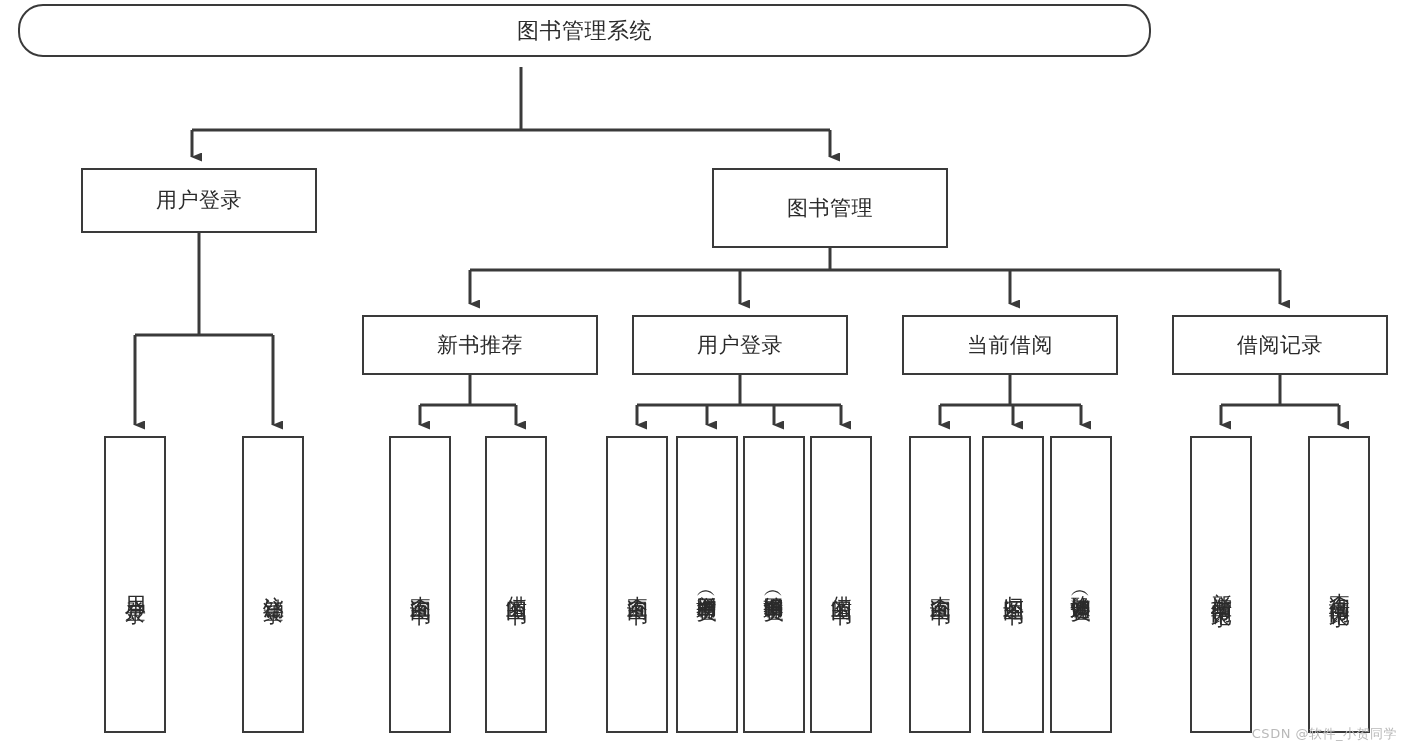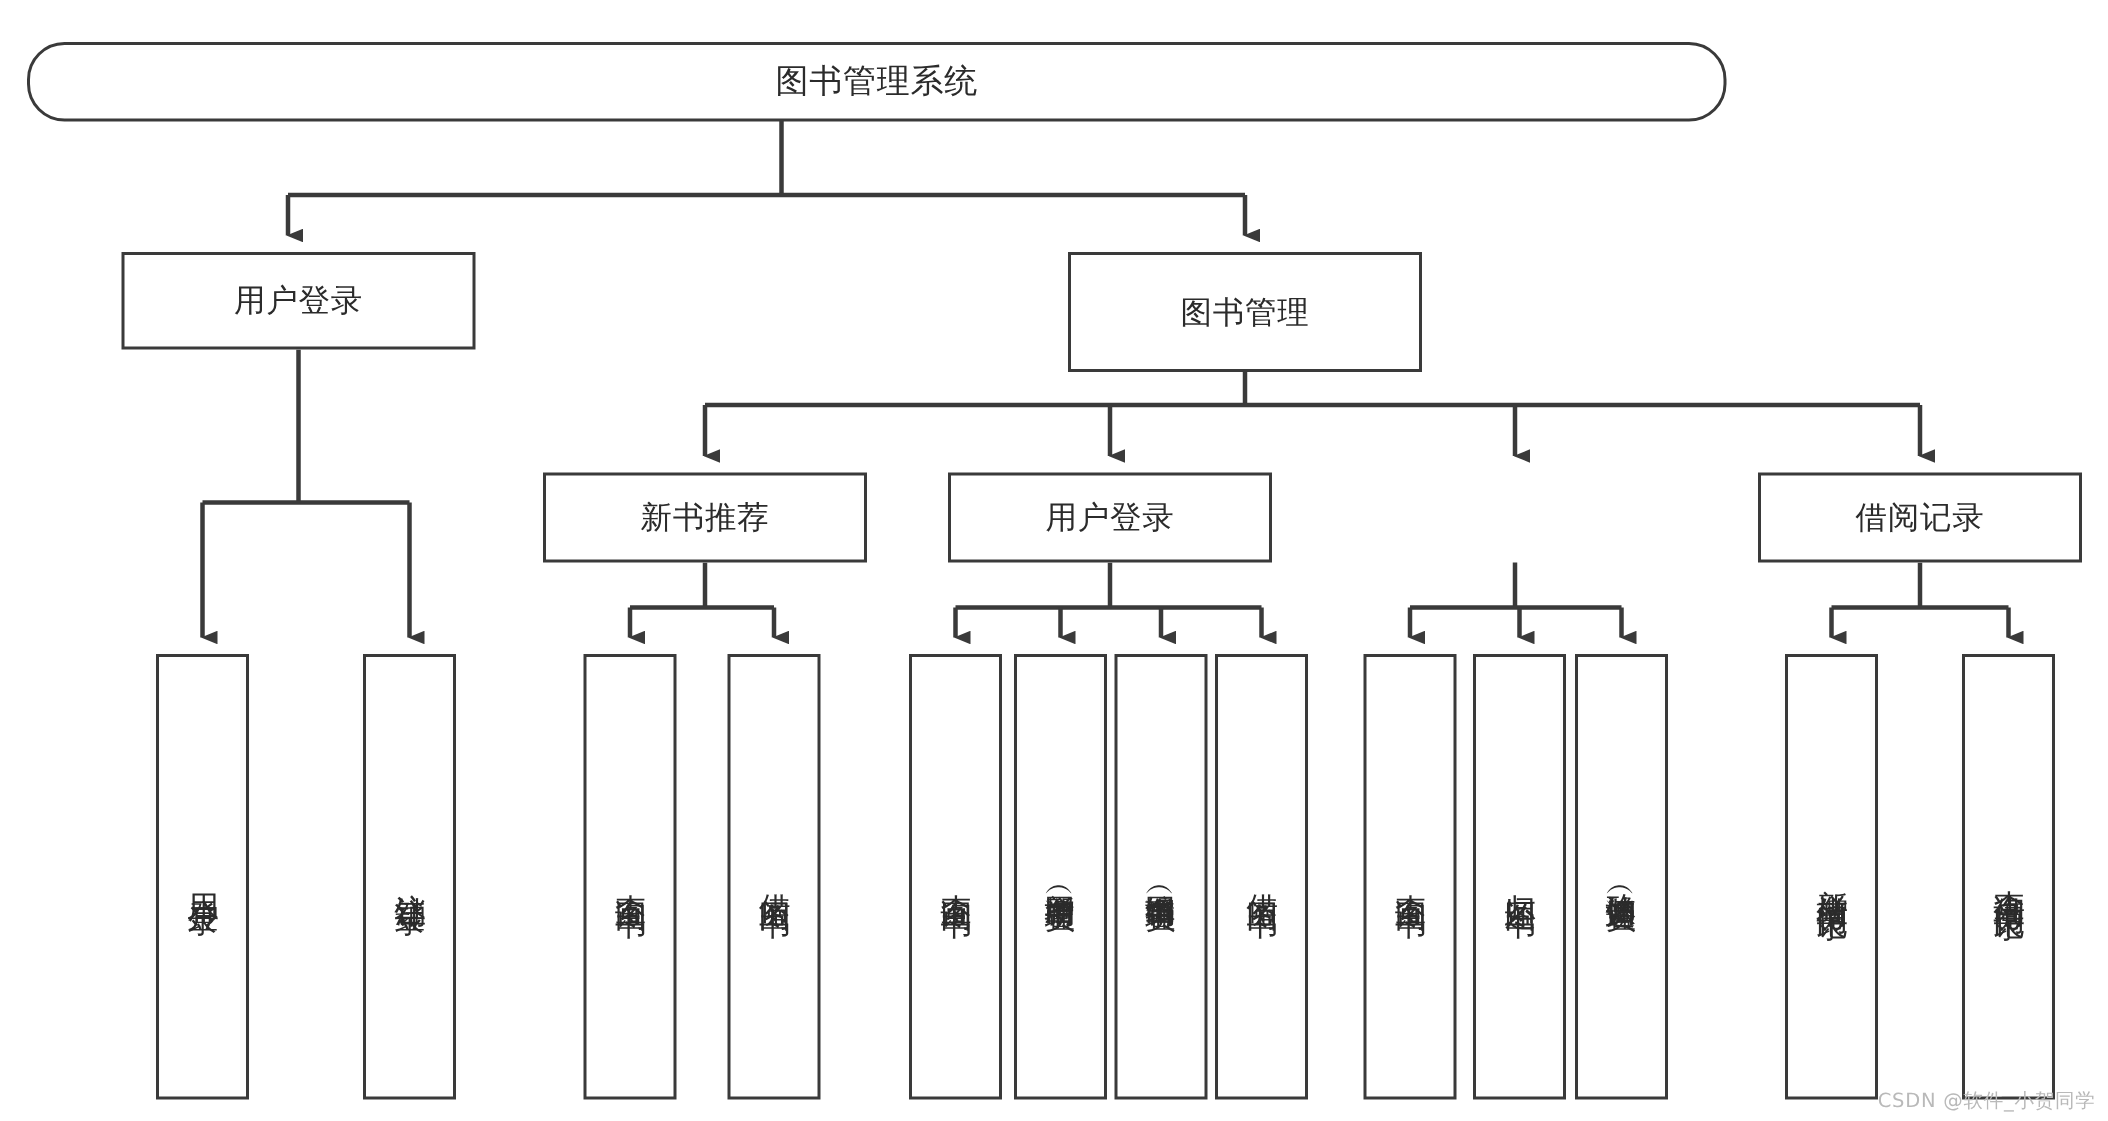--- a/index.html
+++ b/index.html
@@ -121,36 +121,39 @@
       <path d="M1013,405 L1013,425" marker-end="url(#arrowhead)"></path>
       <path d="M1081,405 L1081,425" marker-end="url(#arrowhead)"></path>
 
       <path d="M1280,375 L1280,405"></path>
       <path d="M1221,405 L1339,405"></path>
       <path d="M1221,405 L1221,425" marker-end="url(#arrowhead)"></path>
       <path d="M1339,405 L1339,425" marker-end="url(#arrowhead)"></path>
     </g>
   </svg>
 
-  <div class="node-box root" style="left:18px;top:28px;width:1133px;height:53px;border-radius:25px;">
+  <div class="node-box root" style="left:18px;top:4px;width:1133px;height:53px;border-radius:25px;">
     <span class="node-label">图书管理系统</span>
   </div>
 
   <div class="node-box" style="left:81px;top:168px;width:236px;height:65px;">
     <span class="node-label">用户登录</span>
   </div>
   <div class="node-box" style="left:712px;top:168px;width:236px;height:80px;">
     <span class="node-label">图书管理</span>
   </div>
 
-  <div class="node-box" style="left:362px;top:315px;width:216px;height:60px;">
+  <div class="node-box" style="left:362px;top:315px;width:236px;height:60px;">
     <span class="node-label">新书推荐</span>
   </div>
   <div class="node-box" style="left:632px;top:315px;width:216px;height:60px;">
     <span class="node-label">用户登录</span>
+  </div>
+  <div class="node-box" style="left:902px;top:315px;width:216px;height:60px;">
+    <span class="node-label">当前借阅</span>
   </div>
   <div class="node-box" style="left:1172px;top:315px;width:216px;height:60px;">
     <span class="node-label">借阅记录</span>
   </div>
 
   <div class="node-box vertical" style="left:104px;top:436px;width:62px;height:297px;">
     <span class="node-label">用户登录</span>
   </div>
   <div class="node-box vertical" style="left:242px;top:436px;width:62px;height:297px;">
     <span class="node-label">注销登录</span>

